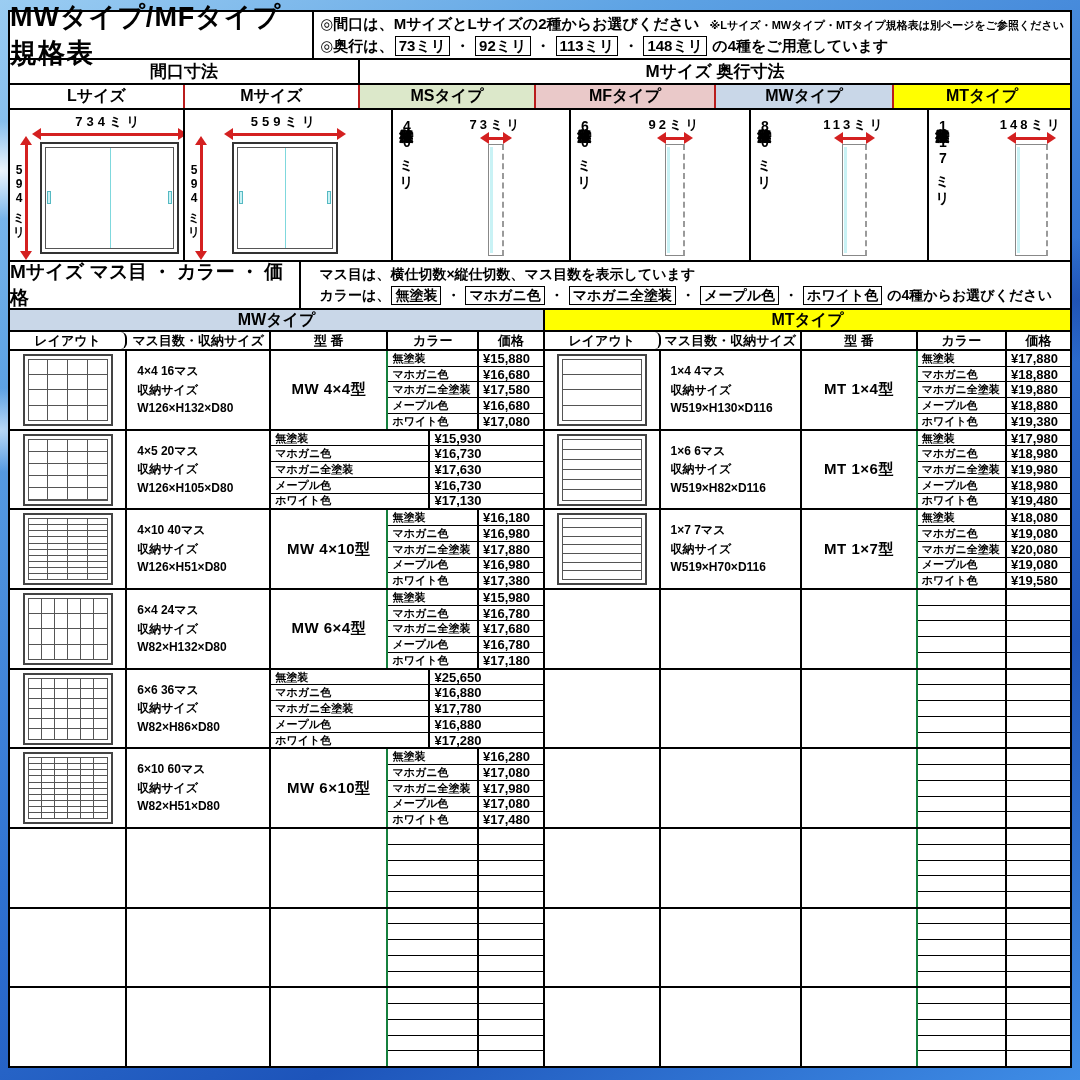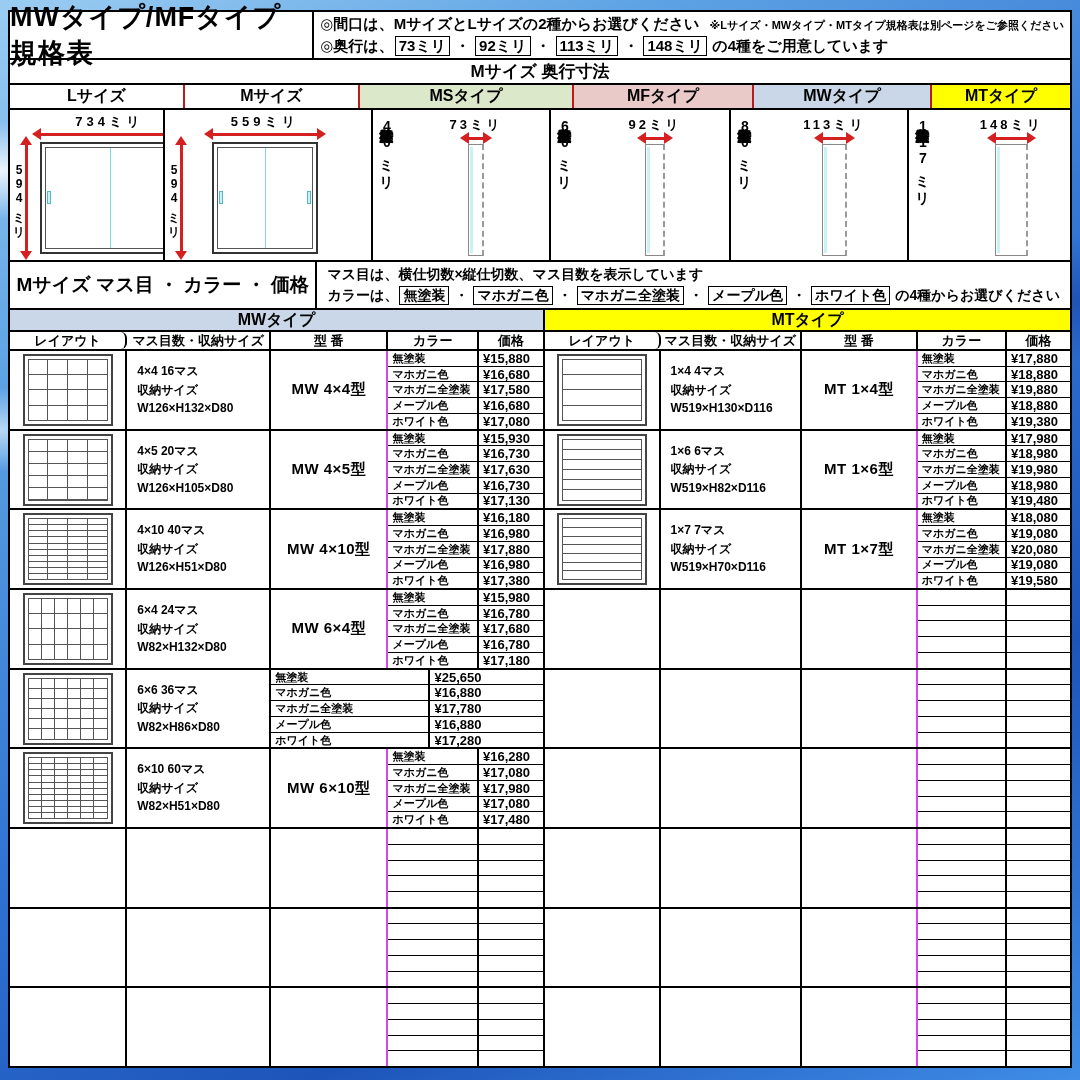--- a/index.html
+++ b/index.html
@@ -61,21 +61,21 @@
   .handle { position:absolute; width:4px; height:13px; background:#c9f2f5; border:1px solid #55b9c2; top:50%; margin-top:-7px; }
   .h-l { left:5px; } .h-r { right:5px; }
 
   .dpanel { position:absolute; background:#fff; border:1px solid #888; border-right:2px dashed #9a9a9a; }
   .dpanel .cyan { position:absolute; left:1px; top:2px; bottom:2px; width:3px; background:#c9f2f5; }
 
   
   .rowE { height:48px; display:flex; border-bottom:2px solid #000; }
   .price-hdr { width:408px; border-right:2px solid #000; display:flex; align-items:center; justify-content:center;
     font-size:19px; font-weight:bold; }
-  .price-notes { flex:1; display:flex; flex-direction:column; justify-content:center; padding:1px 10px; gap:2px; }
+  .price-notes { flex:1; display:flex; flex-direction:column; justify-content:center; padding:1px 18px; gap:2px; }
   .price-notes .nline { font-size:14px; }
 
   
   .rowF { height:22px; display:flex; border-bottom:2px solid #000; }
   .band { display:flex; align-items:center; justify-content:center; font-size:16px; font-weight:bold; }
   .band-mw { width:535px; border-right:2px solid #000; }
   .band-mt { flex:1; }
 
   
   .rowH { flex:1; display:flex; min-height:0; }
@@ -85,21 +85,21 @@
   .thead { height:19px; display:flex; border-bottom:2px solid #000; font-weight:bold; font-size:13px; }
   .thead > div { display:flex; align-items:center; justify-content:center; border-right:2px solid #000; }
   .thead > div:last-child { border-right:none; }
   .w1{width:22%;border-radius:6px;} .w2{width:27%;} .w3{width:22%;} .w4{width:17%;} .w5{flex:1;}
   .tbody { flex:1; display:flex; flex-direction:column; min-height:0; }
   .tgroup { flex:1; display:flex; border-bottom:2px solid #000; min-height:0; }
   .tgroup:last-child { border-bottom:none; }
   .c-layout { width:22%; border-right:2px solid #000; display:flex; align-items:center; justify-content:center; }
   .c-masu { width:27%; border-right:2px solid #000; display:flex; flex-direction:column; justify-content:center;
     padding-left:10px; font-size:12px; font-weight:bold; line-height:1.55; }
-  .c-model { width:22%; border-right:2px solid #d946ef; display:flex; align-items:center; justify-content:center;
+  .c-model { width:22%; border-right:2px solid #15803d; display:flex; align-items:center; justify-content:center;
     font-size:15px; font-weight:bold; letter-spacing:.5px; }
   .c-cp { flex:1; display:flex; flex-direction:column; }
   .cp-sub { flex:1; display:flex; border-bottom:1.5px solid #000; min-height:0; }
   .cp-sub:last-child { border-bottom:none; }
   .cp-name { width:58.6%; border-right:2px solid #000; display:flex; align-items:center; padding-left:4px;
     font-size:11px; font-weight:bold; white-space:nowrap; overflow:hidden; }
   .cp-price { flex:1; display:flex; align-items:center; padding-left:4px; font-size:13px; font-weight:bold; white-space:nowrap; }
 
   
   .gicon { border:2px solid #444; background:#fff; padding:3px; }
@@ -119,33 +119,34 @@
         <span class="n-small">※Lサイズ・MWタイプ・MTタイプ規格表は別ページをご参照ください</span>
       </div>
       <div class="nline">
         <span>◎奥行は、</span><span id="depth-options"><span class="opt-box">73ミリ</span><span class="opt-sep">・</span><span class="opt-box">92ミリ</span><span class="opt-sep">・</span><span class="opt-box">113ミリ</span><span class="opt-sep">・</span><span class="opt-box">148ミリ</span></span>
         <span>の4種をご用意しています</span>
       </div>
     </div>
   </div>
 
   <div class="rowB">
+    <div class="secL">間口寸法</div>
     <div class="secR">Mサイズ 奥行寸法</div>
   </div>
 
   <div class="rowC" id="type-header-row">
       <div class="tcell" style="background: rgb(255, 255, 255); width: 175px;">Lサイズ</div>
       <div class="tcell" style="background: rgb(255, 255, 255); width: 175px;">Mサイズ</div>
-      <div class="tcell" style="background: rgb(220, 232, 202); width: 214px;">MSタイプ</div>
+      <div class="tcell" style="background: rgb(220, 232, 202); width: 176px;">MSタイプ</div>
       <div class="tcell" style="background: rgb(234, 201, 201); width: 180px;">MFタイプ</div>
       <div class="tcell" style="background: rgb(201, 215, 232); width: 178px;">MWタイプ</div>
       <div class="tcell" style="background: rgb(255, 255, 0); flex: 1 1 0%;">MTタイプ</div>
     </div>
   <div class="rowD" id="diagram-row">
-      <div class="dcell" style="width: 155px;">
+      <div class="dcell" style="width: 175px;">
         <div class="dim-top" style="left: 30px; width: 139px; top: 3px;">734ミリ</div>
         <div class="arr-h" style="left: 30px; width: 139px; top: 23px;"></div>
         <div class="vdim" style="left: 0px; top: 32px; height: 112px;">
           <span class="vtext">594ミリ</span>
         </div>
         <div class="arr-v" style="left: 15px; top: 34px; height: 108px;"></div>
         <div class="cabinet" style="left: 30px; top: 32px; width: 139px; height: 112px;">
           <div class="cab-inner"></div>
           <div class="cab-mid"></div>
           <div class="handle h-l"></div>
@@ -311,21 +312,20 @@
                   <div></div>
                   <div></div>
                 </div>
               </div>
             </div>
             <div class="c-masu">
               <div>4×5 20マス</div>
               <div>収納サイズ</div>
               <div>W126×H105×D80</div>
             </div>
-            <div class="c-model">MW 4×5型</div>
             <div class="c-cp">
               <div class="cp-sub">
                 <div class="cp-name">無塗装</div>
                 <div class="cp-price">¥15,930</div>
               </div>
               <div class="cp-sub">
                 <div class="cp-name">マホガニ色</div>
                 <div class="cp-price">¥16,730</div>
               </div>
               <div class="cp-sub">

